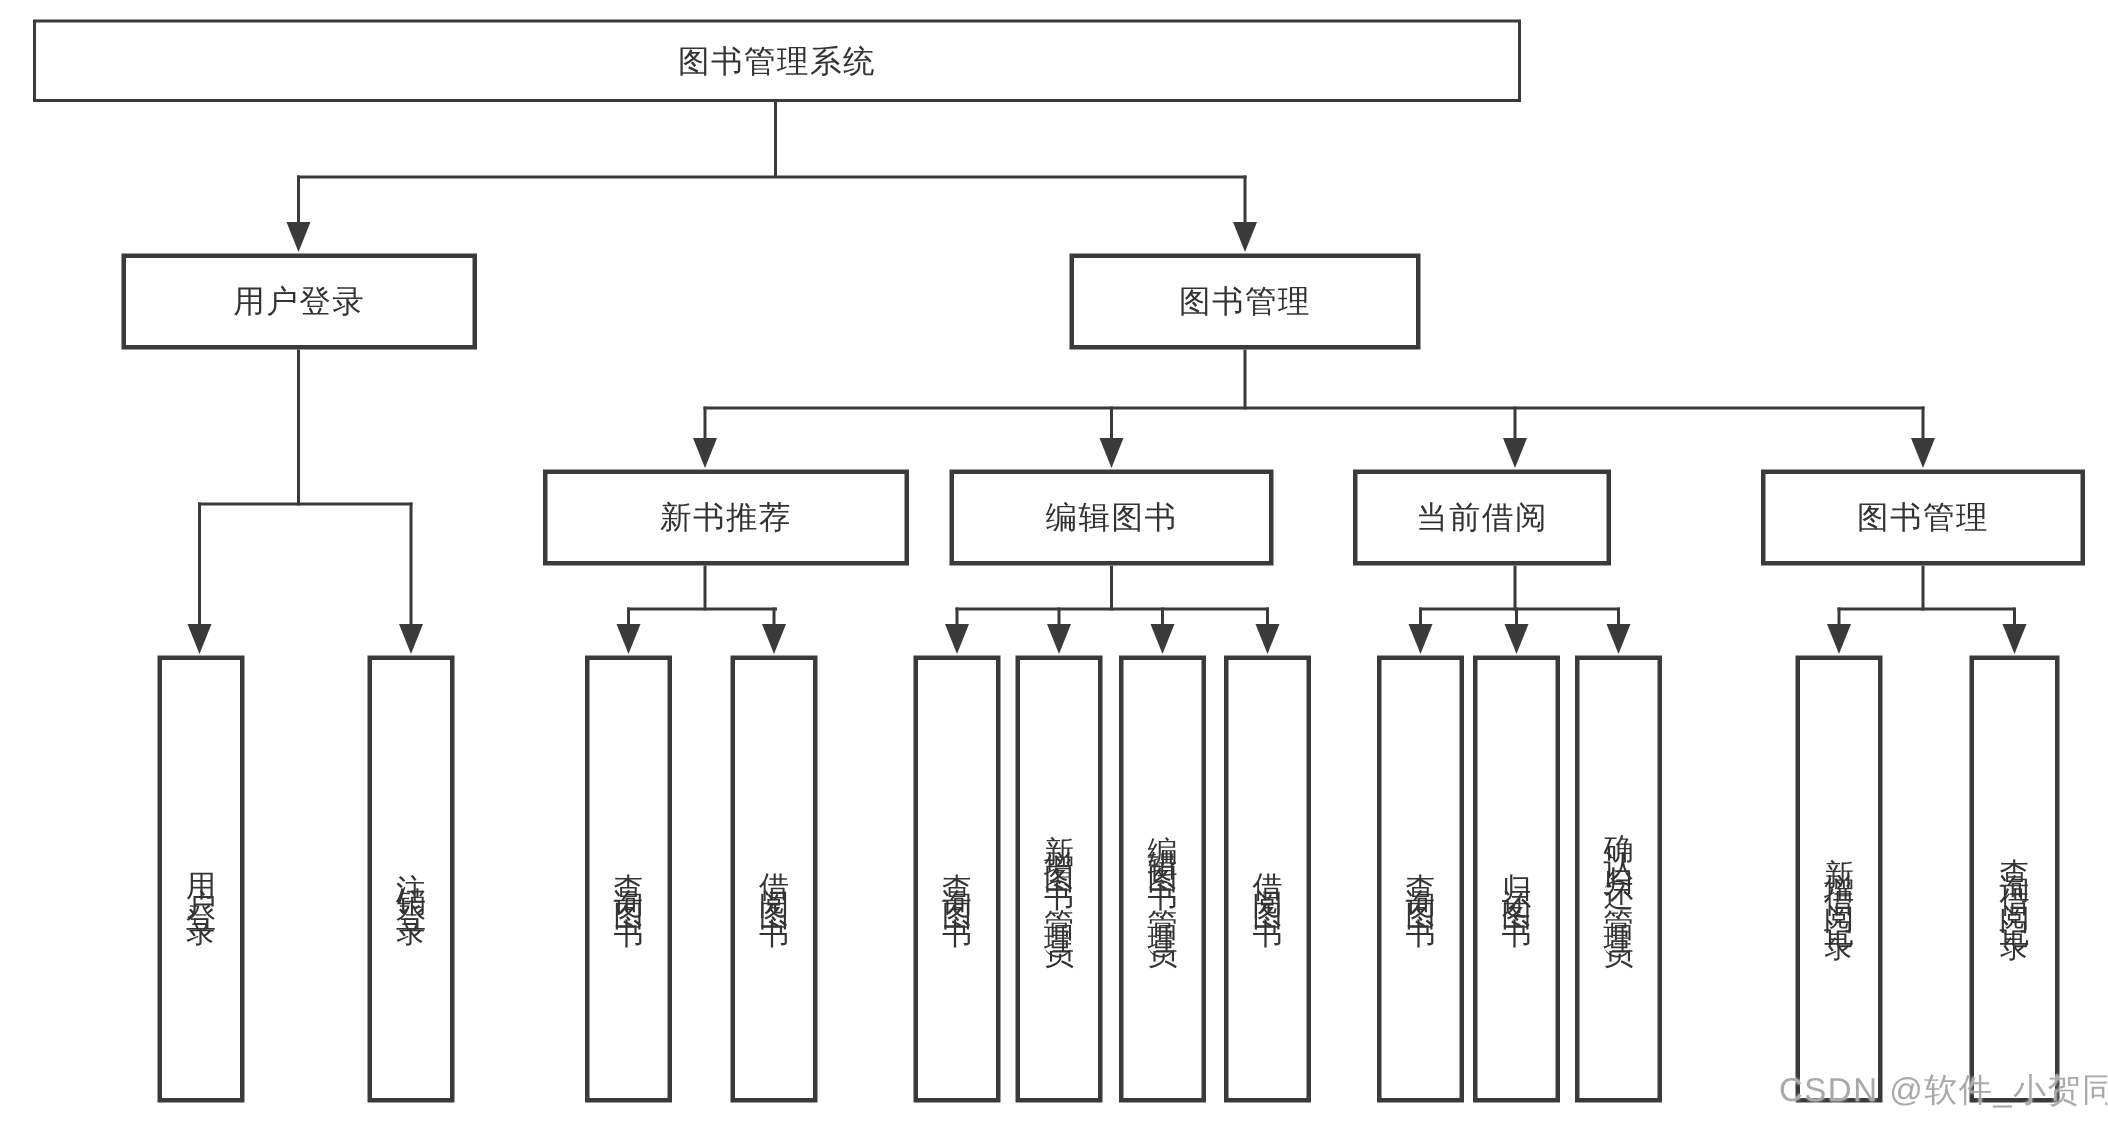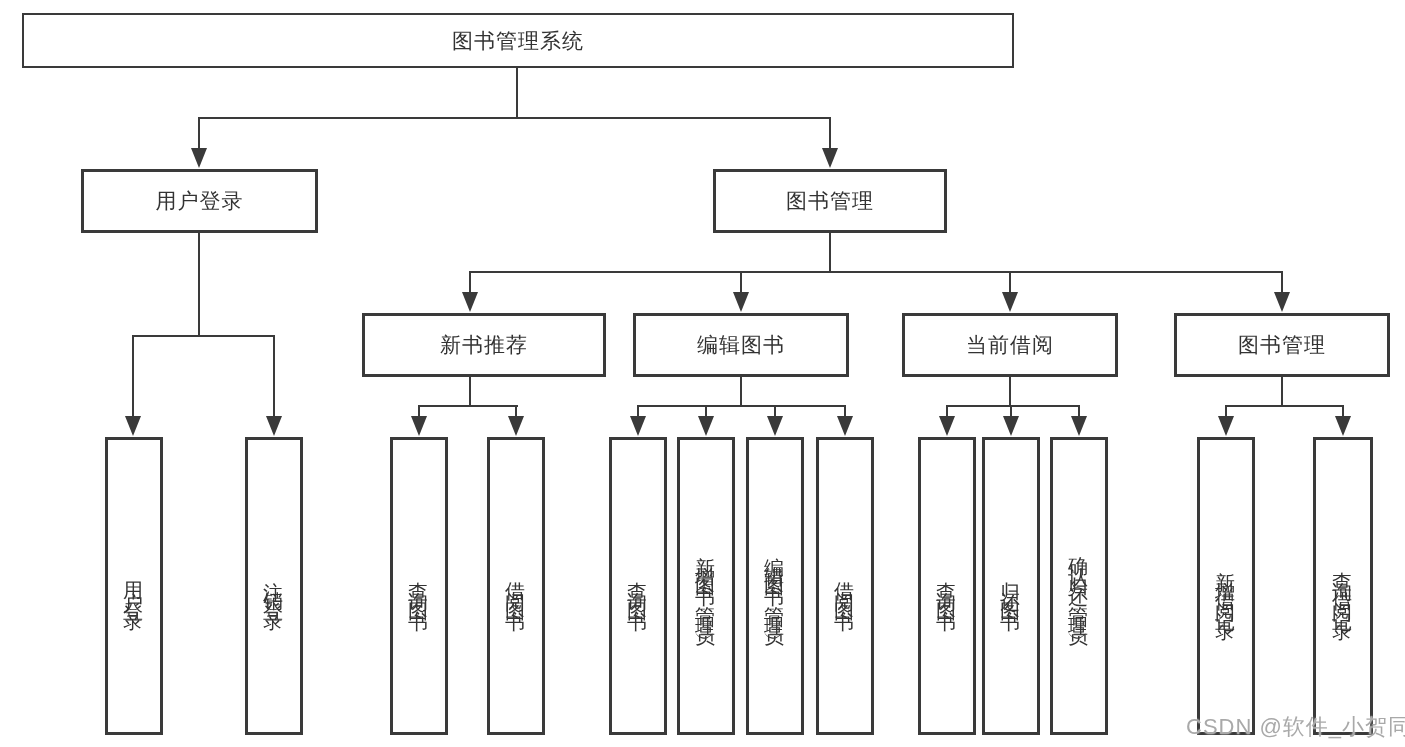--- a/index.html
+++ b/index.html
@@ -115,21 +115,21 @@
   <div class="arr" style="left:1002px; top:292px;"></div>
   <div class="vl" style="left:1281px; top:271px; height:23px;"></div>
   <div class="arr" style="left:1274px; top:292px;"></div>
 
   <div class="hbox" style="left:362px; top:313px; width:244px; height:64px;">
     <span>新书推荐</span>
   </div>
   <div class="hbox" style="left:633px; top:313px; width:216px; height:64px;">
     <span>编辑图书</span>
   </div>
-  <div class="hbox" style="left:902px; top:313px; width:216px; height:64px;">
+  <div class="hbox" style="left:902px; top:313px; width:172px; height:64px;">
     <span>当前借阅</span>
   </div>
   <div class="hbox" style="left:1174px; top:313px; width:216px; height:64px;">
     <span>图书管理</span>
   </div>
 
   <div class="vl" style="left:469px; top:377px; height:30px;"></div>
   <div class="hl" style="left:418px; top:405px; width:100px;"></div>
   <div class="vl" style="left:418px; top:405px; height:13px;"></div>
   <div class="arr" style="left:411px; top:416px;"></div>

